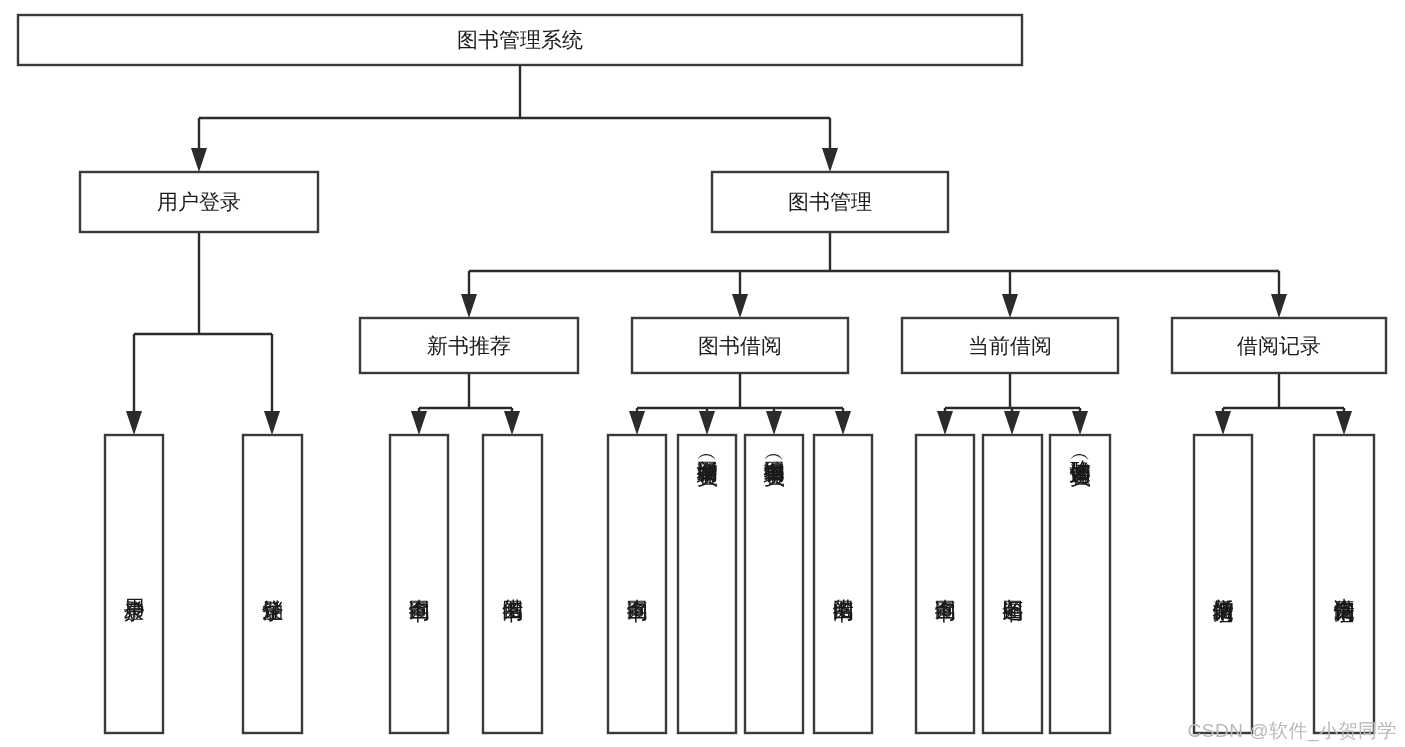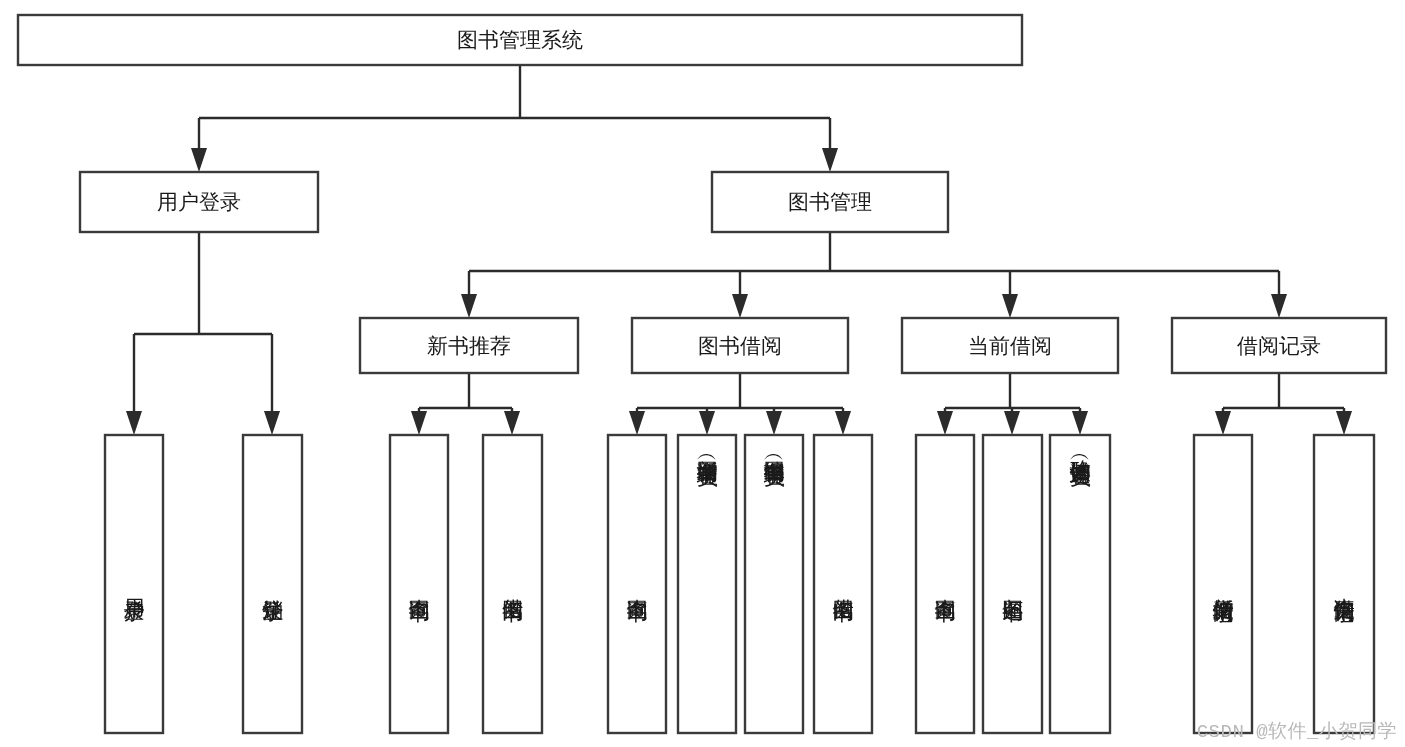--- a/index.html
+++ b/index.html
@@ -62,21 +62,21 @@
     font-size: 21px;
     line-height: 1.08;
     color: #1a1a1a;
     letter-spacing: 1px;
     white-space: nowrap;
   }
   .watermark {
     position: absolute;
     right: 8px;
     bottom: 3px;
-    font-family: Liberation Mono, monospace;
+    font-family: Liberation Sans, sans-serif;
     font-size: 19px;
     color: #b9b9b9;
     white-space: nowrap;
     letter-spacing: 0.5px;
   }
 </style>
 </head>
 <body>
 
 <div id="diagram-root">

